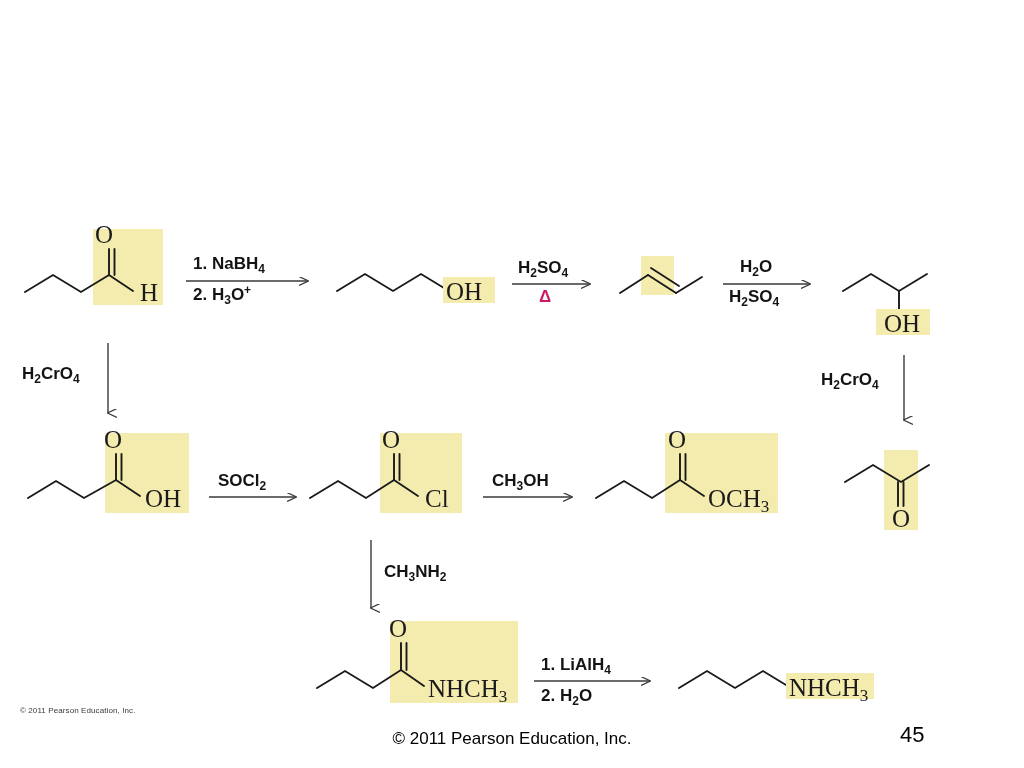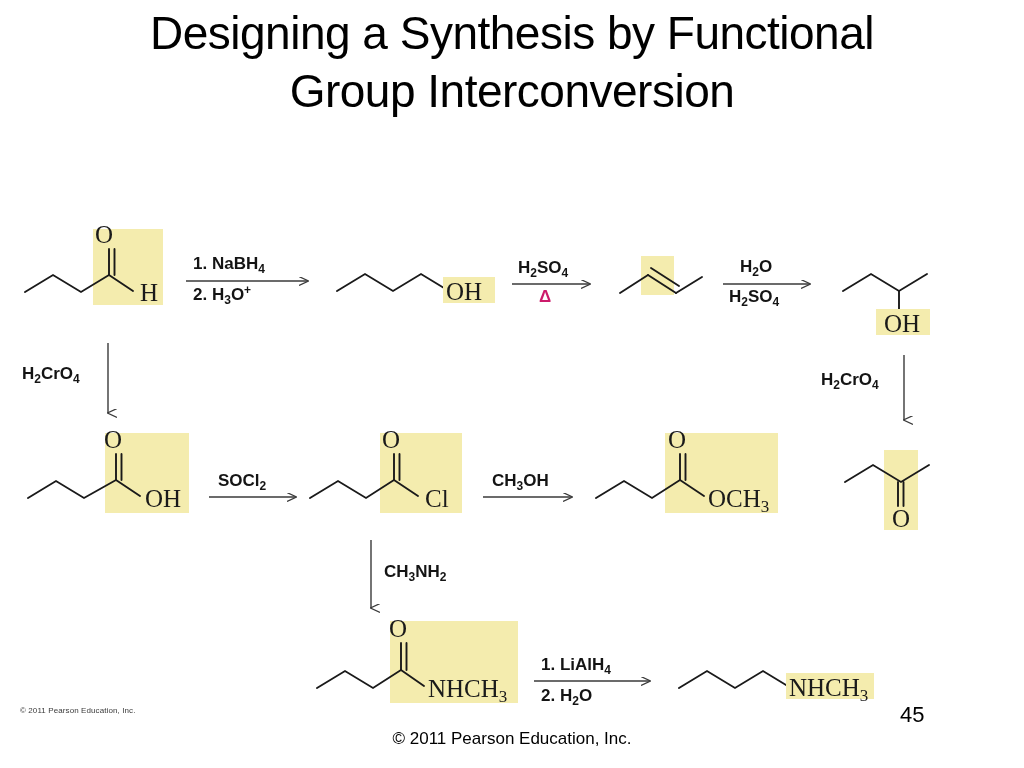--- a/index.html
+++ b/index.html
@@ -33,34 +33,30 @@
     position:absolute;left:20px;top:706px;
     font-family:"Liberation Sans", sans-serif;
     font-size:8px;color:#3a3a3a;letter-spacing:0.1px;
   }
   .copy-big{
     position:absolute;left:0;top:729px;width:1024px;text-align:center;
     font-family:"Liberation Sans", sans-serif;
     font-size:17px;color:#000000;
   }
   .pagenum{
-    position:absolute;left:900px;top:702px;
+    position:absolute;left:900px;top:722px;
     font-family:"Liberation Sans", sans-serif;
     font-size:22px;color:#000000;text-align:right;
   }
 </style>
 </head>
 <body>
 
 <div id="slide">
 
-  <div class="title">
-    <div>Designing a Synthesis by Functional</div>
-    <div>Group Interconversion</div>
-  </div>
 
 
   <div class="scheme">
   <svg width="1024" height="510" viewBox="0 0 1024 510" xmlns="http://www.w3.org/2000/svg">
 
     <defs>
       <marker id="ah" markerWidth="10" markerHeight="9" refX="9" refY="4.5" orient="auto" markerUnits="userSpaceOnUse">
         <path d="M0,0 L9.5,4.5 L0,9" fill="none" stroke="#3a3a3a" stroke-width="1.2"></path>
       </marker>
       <marker id="ahd" markerWidth="10" markerHeight="10" refX="4.5" refY="9" orient="auto" markerUnits="userSpaceOnUse">

